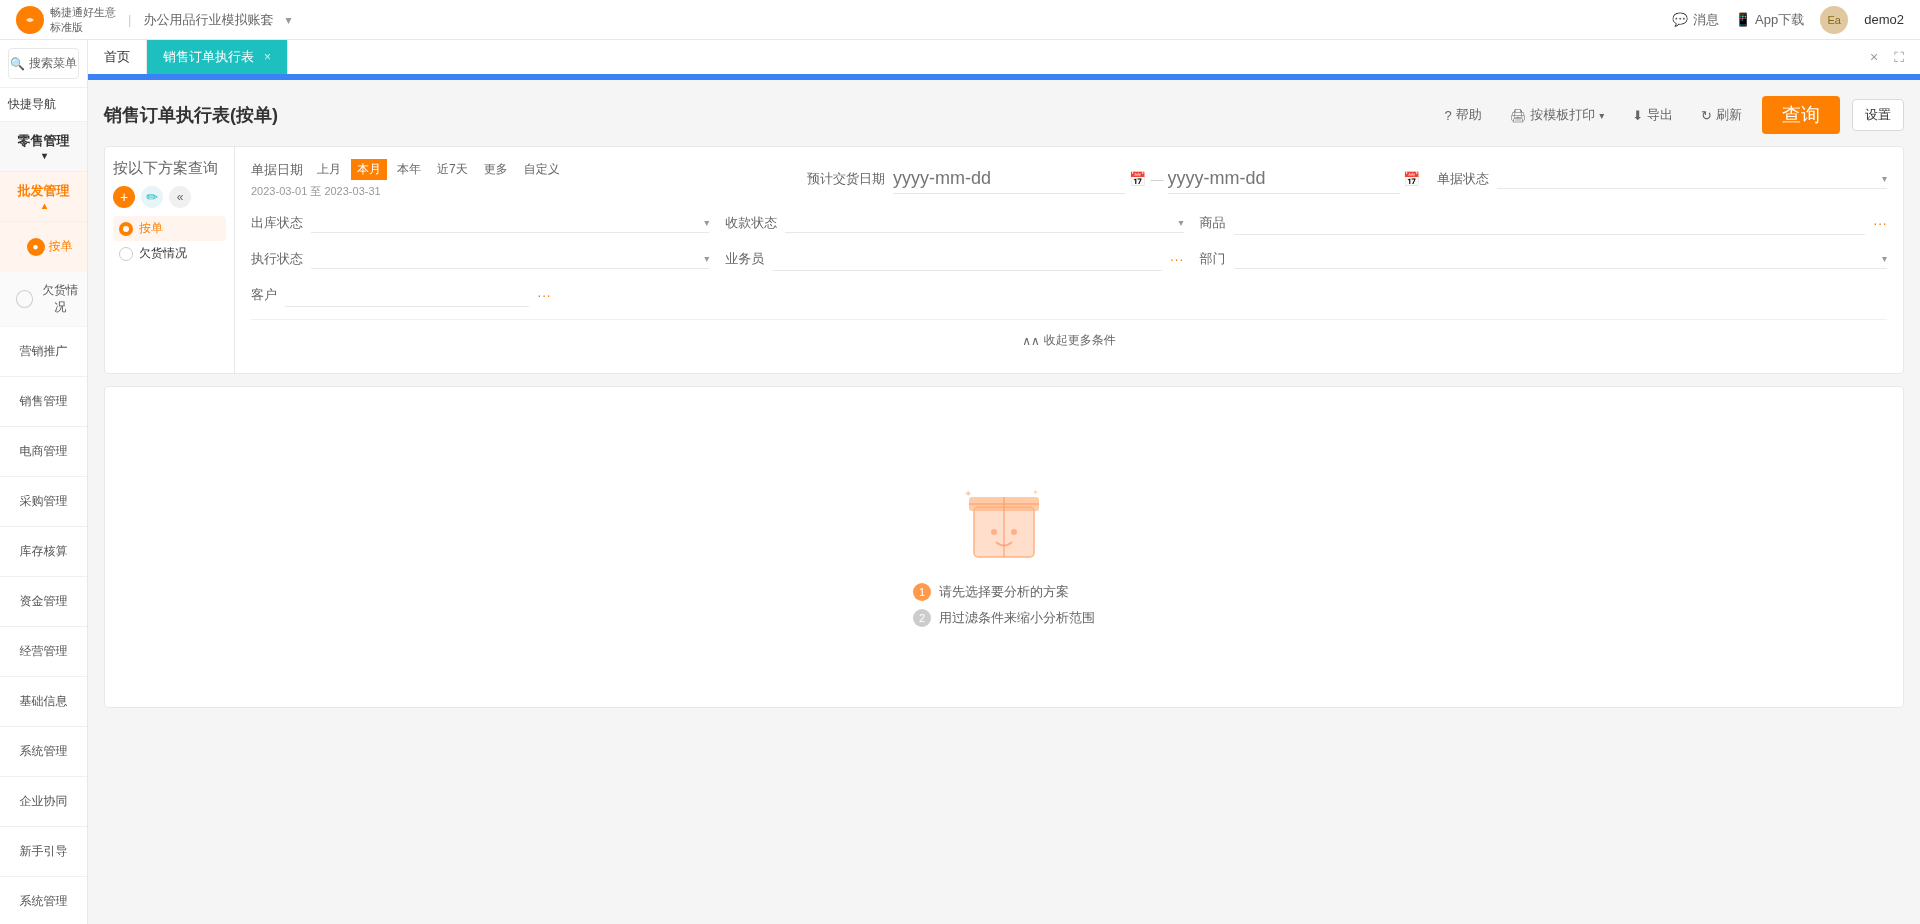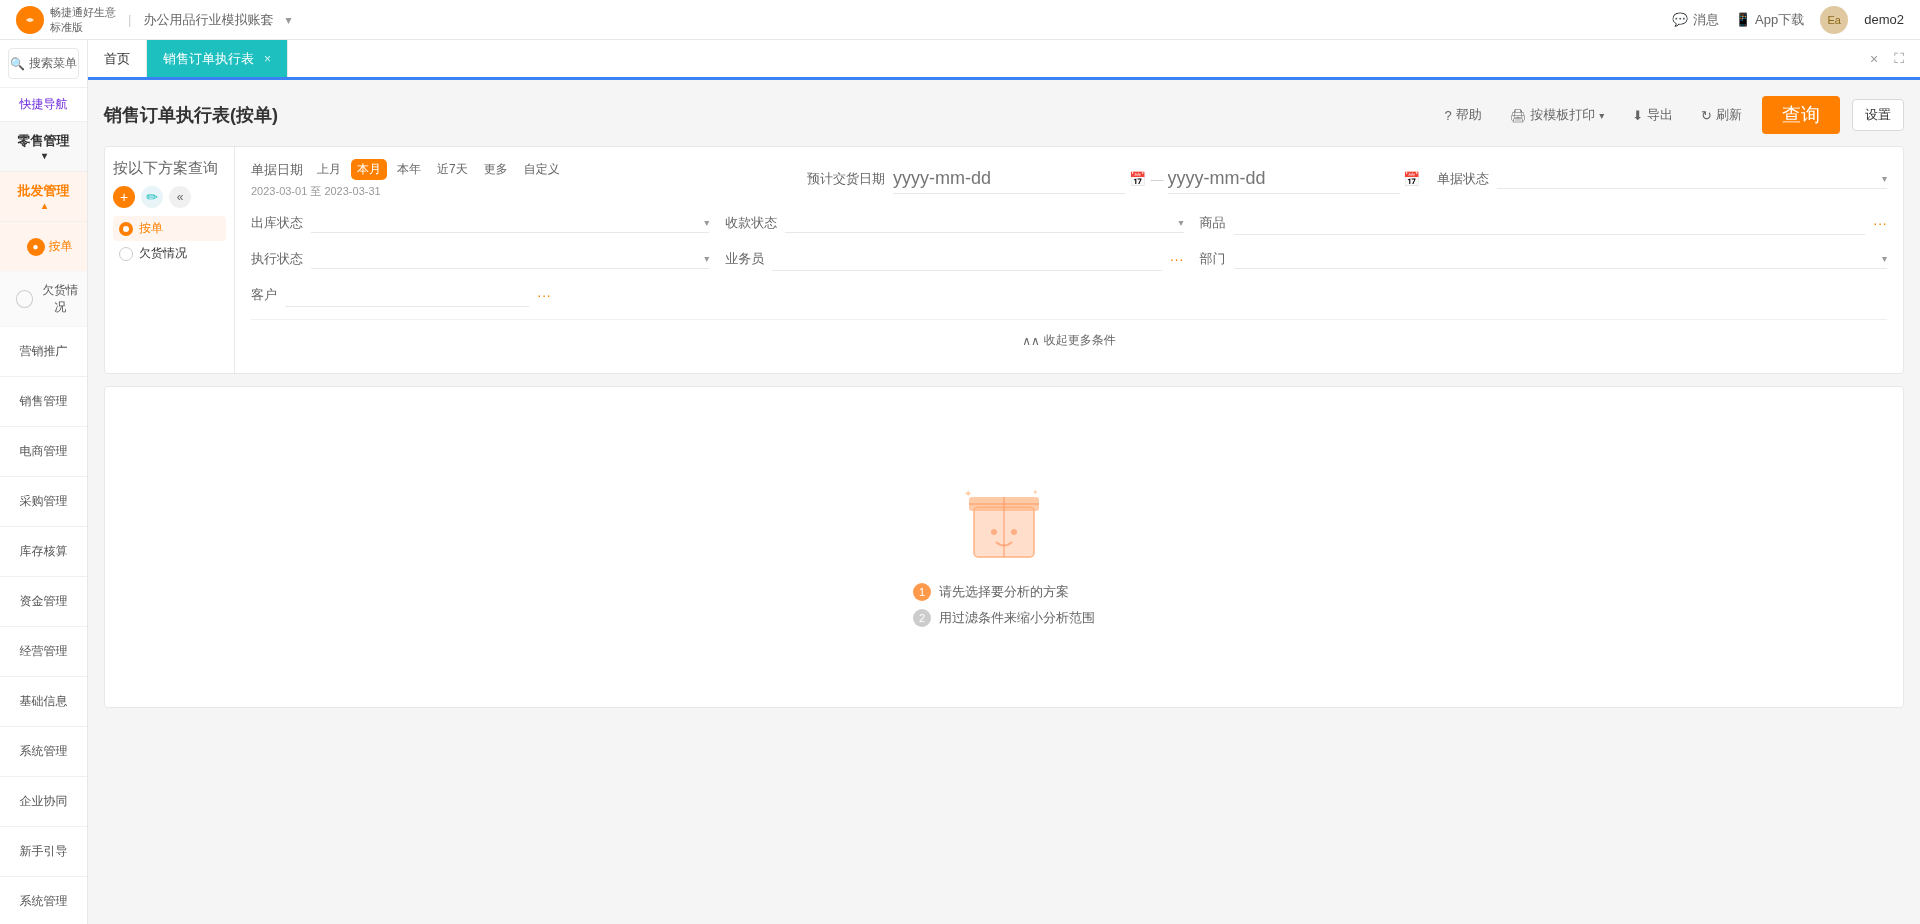--- a/index.html
+++ b/index.html
@@ -129,23 +129,22 @@
       display: flex;
       align-items: center;
       justify-content: center;
       gap: 4px;
     }
     .sidebar-quick {
       padding: 8px;
       border-bottom: 1px solid #f0f0f0;
       display: flex;
       flex-direction: column;
-      align-items: center;
       font-size: 12px;
-      color: #6d28d9;
+      color: #404040;
       cursor: pointer;
     }
     .sidebar-submenu {
       background: #fafafa;
     }
     .sidebar-submenu .sidebar-item {
       padding-left: 8px;
       font-size: 12px;
       border-bottom: 1px solid #f5f5f5;
     }
@@ -158,21 +157,21 @@
       overflow: hidden;
       background: #f5f5f5;
     }
 
     
     .tab-bar {
       height: 40px;
       background: #fff;
       display: flex;
       align-items: stretch;
-      border-bottom: 3px solid #3b82f6;
+      border-bottom: 6px solid #3b82f6;
       padding: 0;
     }
     .tab-item {
       display: flex;
       align-items: center;
       padding: 0 16px;
       cursor: pointer;
       font-size: 13px;
       color: #666;
       border-right: 1px solid #e8e8e8;
@@ -421,21 +420,21 @@
       border: none;
       background: none;
       cursor: pointer;
       font-size: 12px;
       color: #666;
       border-radius: 3px;
     }
     .date-quick-btn.active {
       background: #ff7f00;
       color: white;
-      border-radius: 5px;
+      border-radius: 0;
       font-family: Liberation Serif, serif;
     }
     .date-range-text {
       font-size: 11px;
       color: #999;
       margin-top: 2px;
     }
 
     
     .collapse-more {

